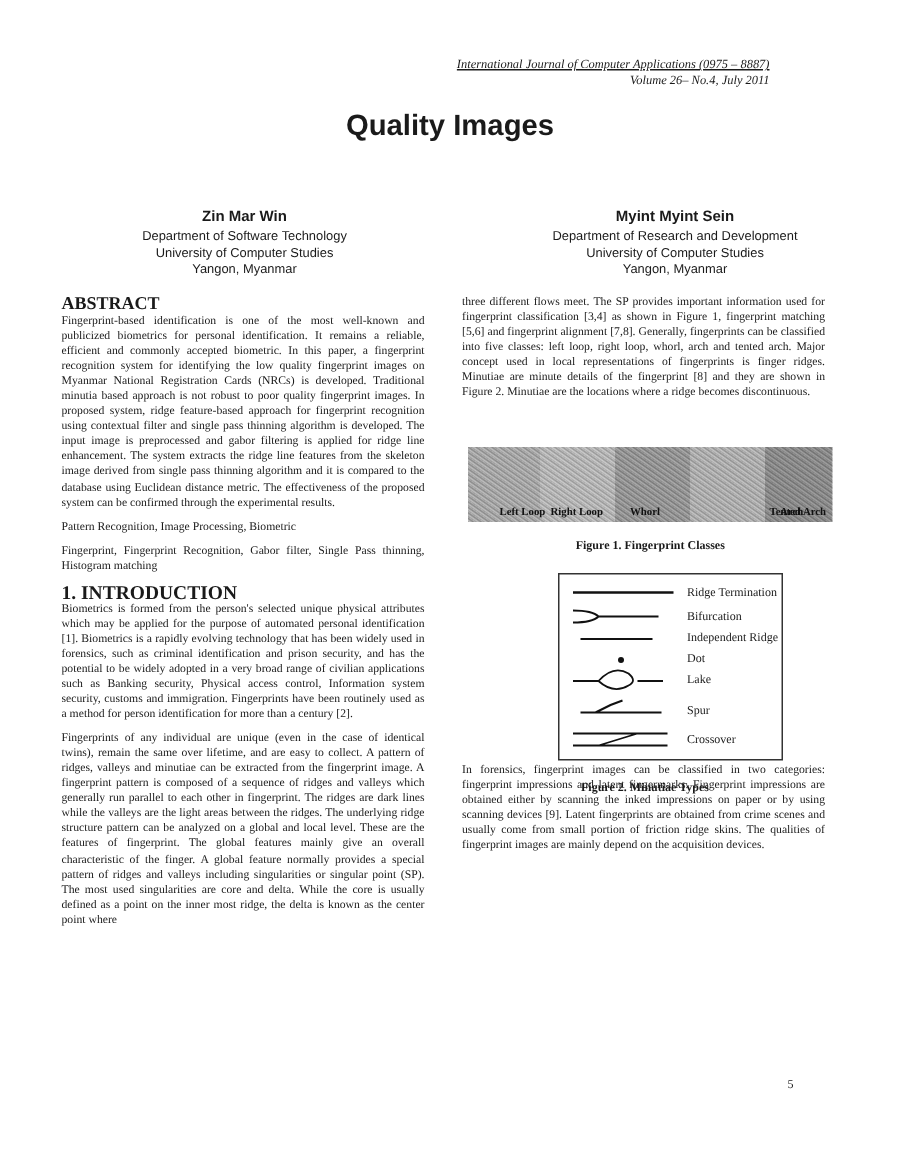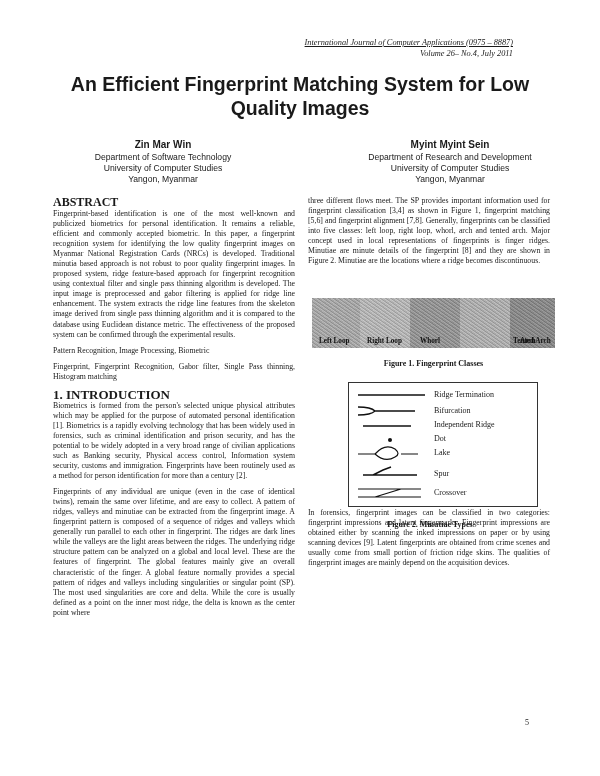--- a/index.html
+++ b/index.html
@@ -11,48 +11,47 @@
   .journal .line1 { text-decoration: underline; }
 
   .title { position: absolute; left: 40px; width: 520px; top: 72px; text-align: center; font-weight: bold; font-size: 19.5px; line-height: 24px; }
 
   .author { position: absolute; top: 138px; width: 220px; text-align: center; font-size: 8.6px; line-height: 10.8px; }
   .author .name { font-size: 10px; line-height: 14px; font-weight: bold; }
   .author.a1 { left: 53px; }
   .author.a2 { left: 330px; width: 240px; }
 
   .col { position: absolute; top: 196px; width: 242px; font-size: 7.8px; line-height: 10.05px; text-align: justify; }
-  .col.left { left: 53px; }
+  .col.left { left: 41px; }
   .col.right { left: 308px; }
   .col p { margin: 0 0 6px 0; }
   .col h2 { margin: 0; font-size: 12px; line-height: 13px; font-weight: bold; }
   .col h2.big { font-size: 13px; }
 
   .fig1 { position: absolute; left: 312px; top: 298px; width: 243px; height: 50px; background: repeating-linear-gradient(35deg, #9a9a9a 0px, #cfcfcf 1px, #7d7d7d 2px, #bdbdbd 3px); overflow: hidden; }
   .fig1 .seg { position: absolute; top: 0; height: 50px; }
   .fig1 .lbl { position: absolute; bottom: 3px; font-size: 7.2px; font-weight: bold; color: #111; }
 
   .caption { position: absolute; font-size: 8px; font-weight: bold; text-align: center; }
 
-  .fig2 { position: absolute; left: 348px; top: 382px; width: 148px; height: 123px; border: 1px solid #333; padding-left: 40px; }
+  .fig2 { position: absolute; left: 372px; top: 382px; width: 148px; height: 123px; border: 1px solid #333; }
   .fig2 .row { position: absolute; left: 0; width: 148px; height: 14px; }
   .fig2 .lbl { position: absolute; left: 85px; top: 1px; font-size: 8px; white-space: nowrap; }
 
   .pagenum { position: absolute; left: 525px; top: 718px; font-size: 8px; }
 </style>
 </head>
 <body class="serif">
 
 <div class="journal">
   <div class="line1">International Journal of Computer Applications (0975 – 8887)</div>
   <div>Volume 26– No.4, July 2011</div>
 </div>
 
 <div class="title sans">
-  <div>An Efficient Fingerprint Matching System for Low</div>
   <div>Quality Images</div>
 </div>
 
 <div class="author a1 sans">
   <div class="name">Zin Mar Win</div>
   <div>Department of Software Technology</div>
   <div>University of Computer Studies</div>
   <div>Yangon, Myanmar</div>
 </div>
 <div class="author a2 sans">
@@ -78,21 +77,21 @@
 <div class="col right">
   <p>three different flows meet. The SP provides important information used for fingerprint classification [3,4] as shown in Figure 1, fingerprint matching [5,6] and fingerprint alignment [7,8]. Generally, fingerprints can be classified into five classes: left loop, right loop, whorl, arch and tented arch. Major concept used in local representations of fingerprints is finger ridges. Minutiae are minute details of the fingerprint [8] and they are shown in Figure 2. Minutiae are the locations where a ridge becomes discontinuous.</p>
 </div>
 
 <div class="fig1">
   <div class="seg" style="left:0;width:48px;background:rgba(160,160,160,0.35);"></div>
   <div class="seg" style="left:48px;width:50px;background:rgba(200,200,200,0.35);"></div>
   <div class="seg" style="left:98px;width:50px;background:rgba(110,110,110,0.35);"></div>
   <div class="seg" style="left:148px;width:50px;background:rgba(180,180,180,0.35);"></div>
   <div class="seg" style="left:198px;width:45px;background:rgba(90,90,90,0.4);"></div>
-  <span class="lbl" style="left:7px;">Left Loop</span>
+  <span class="lbl" style="left:21px;">Left Loop</span>
   <span class="lbl" style="left:55px;font-family:Liberation Serif, serif;">Right Loop</span>
   <span class="lbl" style="left:108px;">Whorl</span>
   <span class="lbl" style="left:168px;margin-left:40px;">Arch</span>
   <span class="lbl" style="left:201px;">Tented Arch</span>
 </div>
 <div class="caption" style="left:312px;width:243px;top:359px;">Figure 1. Fingerprint Classes</div>
 
 <div class="fig2">
   <svg width="80" height="123" style="position:absolute;left:6px;top:0;">
 

